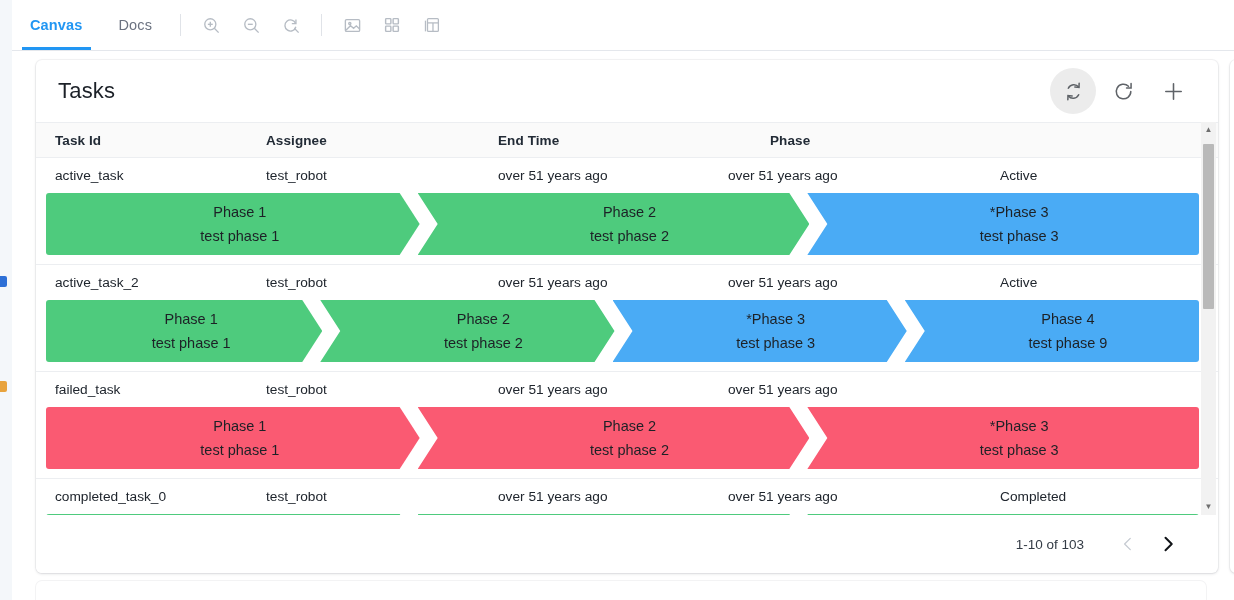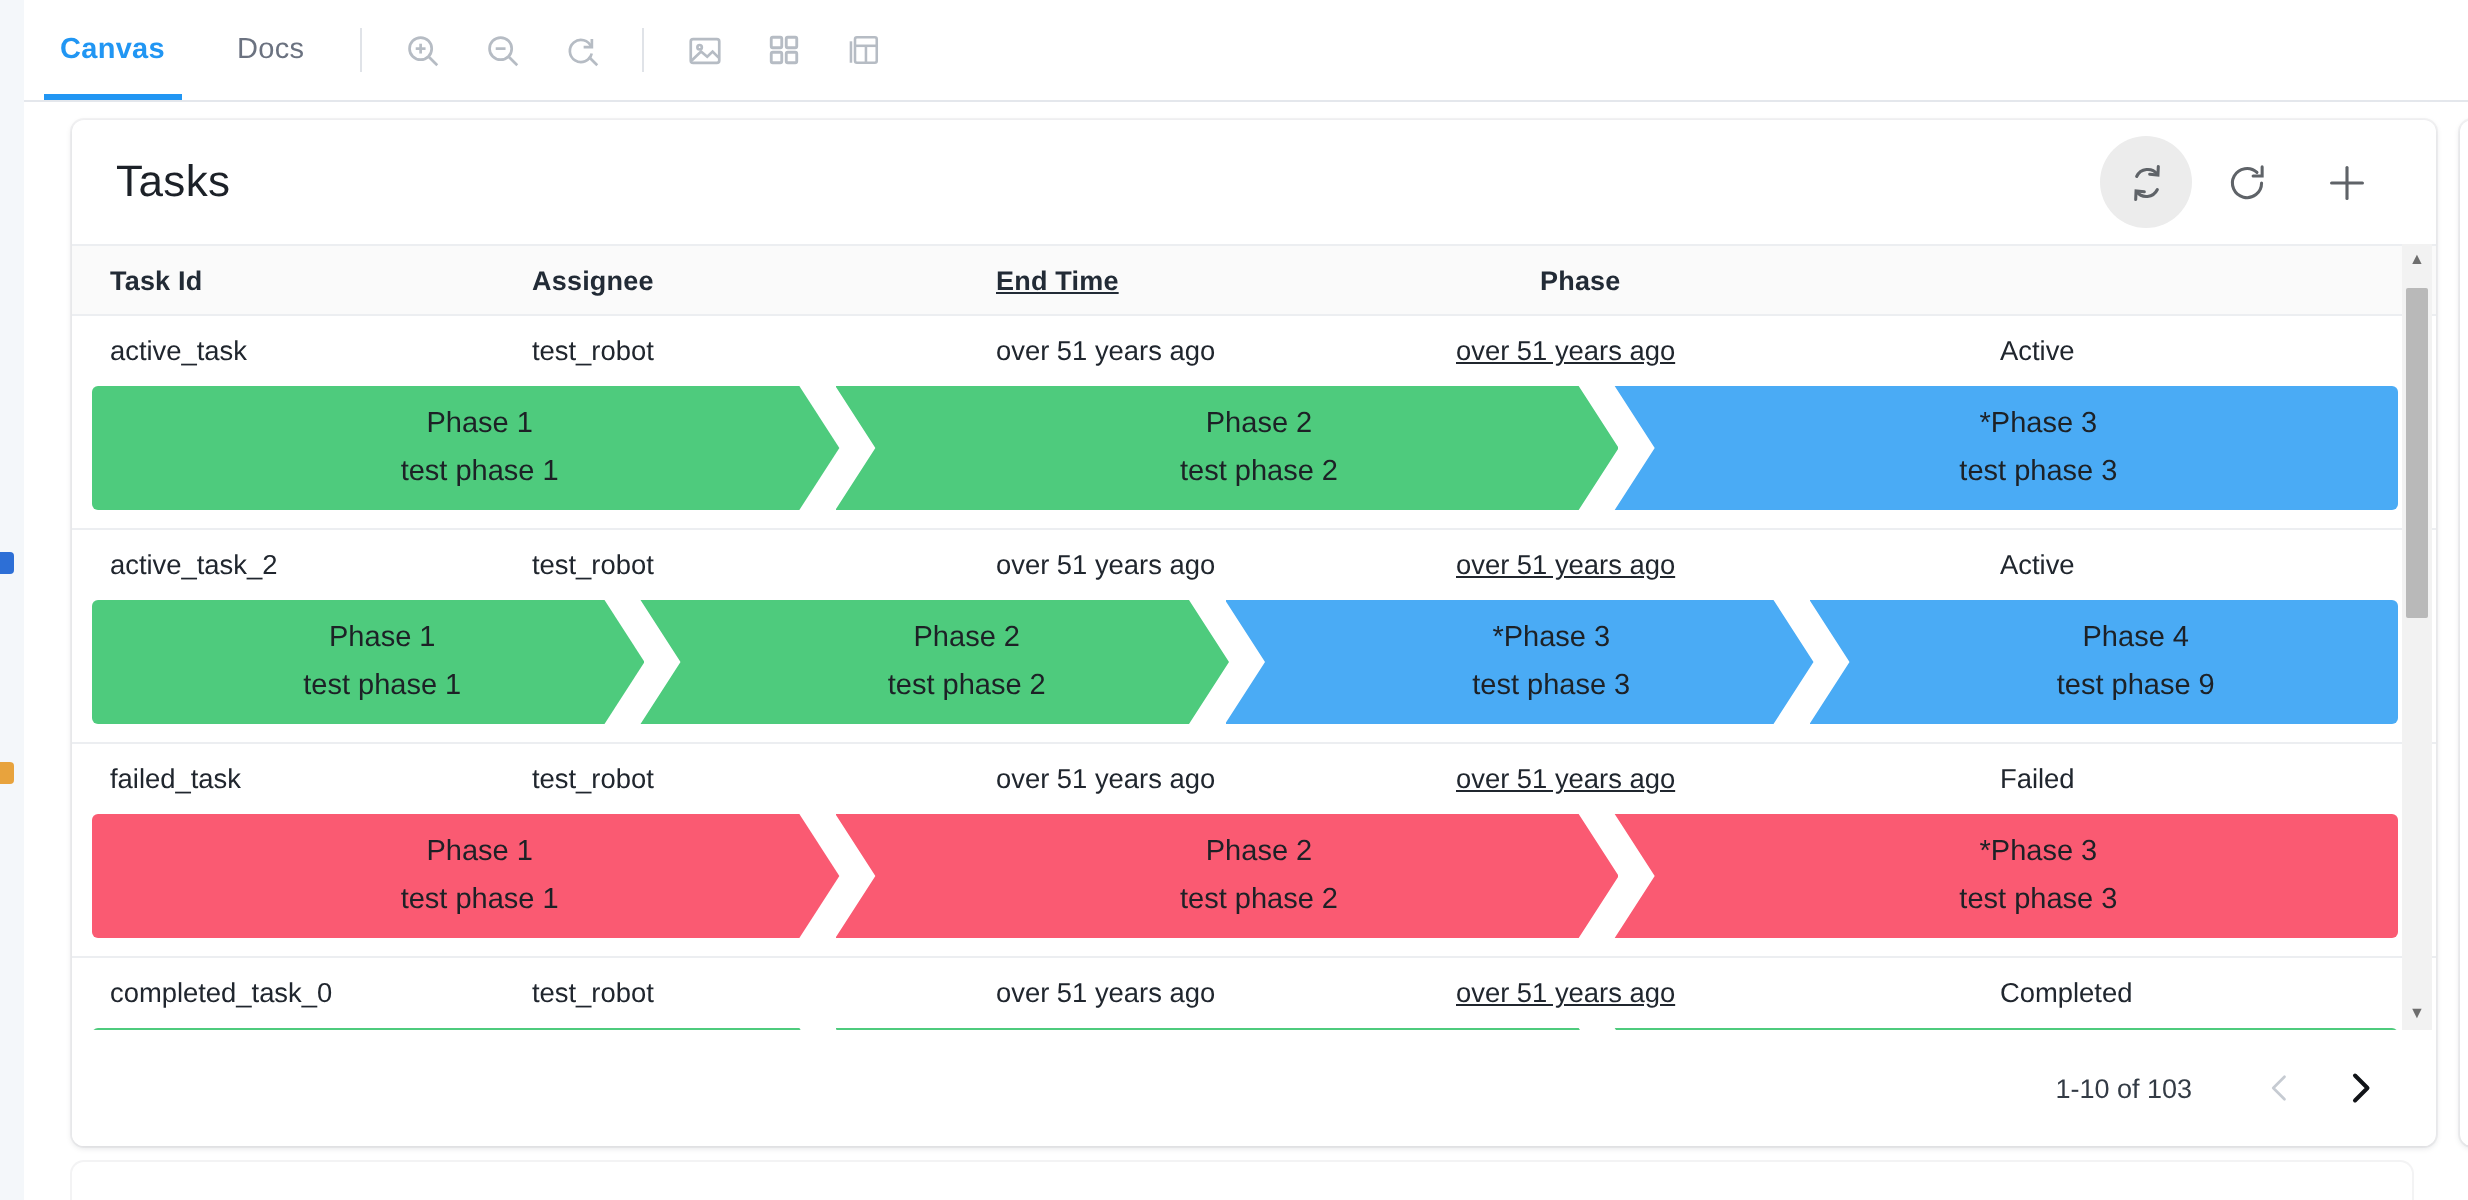--- a/index.html
+++ b/index.html
@@ -85,21 +85,21 @@
   }
   #thead {
     display: flex; height: 36px; align-items: center;
     background: #fafafa;
     border-top: 1px solid #eceef1; border-bottom: 1px solid #eceef1;
   }
   .th { font-size: 13.5px; color: #222b36; font-weight: 700; letter-spacing: .1px; }
   .col0 { width: 230px; padding-left: 19px; }
   .col1 { width: 232px; }
   .col2 { width: 230px; }
-  .col3 { width: 272px; text-decoration: underline; }
+  .col3 { width: 272px; }
   .col4 { flex: 1; }
 
   .task-row { border-bottom: 1px solid #eceef1; }
   .task-meta { display: flex; height: 35px; align-items: center; }
   .td { font-size: 13.7px; color: #20262e; }
 
   
   .phase-strip {
     position: relative; height: 62px; margin: 0 19px 9px 10px;
     display: flex;
@@ -125,21 +125,21 @@
   .phase.mid   { clip-path: polygon(0 0, calc(100% - 20px) 0, 100% 50%, calc(100% - 20px) 100%, 0 100%, 20px 50%); }
   .phase.last  { clip-path: polygon(0 0, 100% 0, 100% 100%, 0 100%, 20px 50%); border-radius: 0 3px 3px 0; }
   .phase.mid, .phase.last { padding-left: 30px; margin-left: -4px; }
 
   
   .task-row.clipped .phase-strip { height: 20px; overflow: hidden; }
   .task-row.clipped .phase { height: 62px; }
 
   
   #card-footer {
-    position: absolute; left: 0; right: 4px; bottom: 0; height: 58px;
+    position: absolute; left: 0; right: 16px; bottom: 0; height: 58px;
     display: flex; align-items: center; justify-content: flex-end;
     padding-right: 14px; background: #fff;
   }
   #page-label { font-size: 13.5px; color: #333b45; margin-right: 24px; }
   .pg-btn {
     width: 40px; height: 40px; display: flex; align-items: center;
     justify-content: center; border-radius: 50%; cursor: pointer;
   }
   .pg-btn.disabled { color: #c6cbd2; cursor: default; }
   .pg-btn.enabled  { color: #111418; }
@@ -334,21 +334,20 @@
                 <span class="phase-sub">test phase 9</span>
               </div>
             </div>
           </div>
           <div class="task-row">
             <div class="task-meta">
               <div class="td col0">failed_task</div>
               <div class="td col1">test_robot</div>
               <div class="td col2">over 51 years ago</div>
               <div class="td col3">over 51 years ago</div>
-              <div class="td col4">Failed</div>
             </div>
             <div class="phase-strip">
               <div class="phase red first" style="flex: 3.05 1 0%;">
                 <span class="phase-title">Phase 1</span>
                 <span class="phase-sub">test phase 1</span>
               </div>
               <div class="phase red mid" style="flex: 3.05 1 0%;">
                 <span class="phase-title">Phase 2</span>
                 <span class="phase-sub">test phase 2</span>
               </div>

